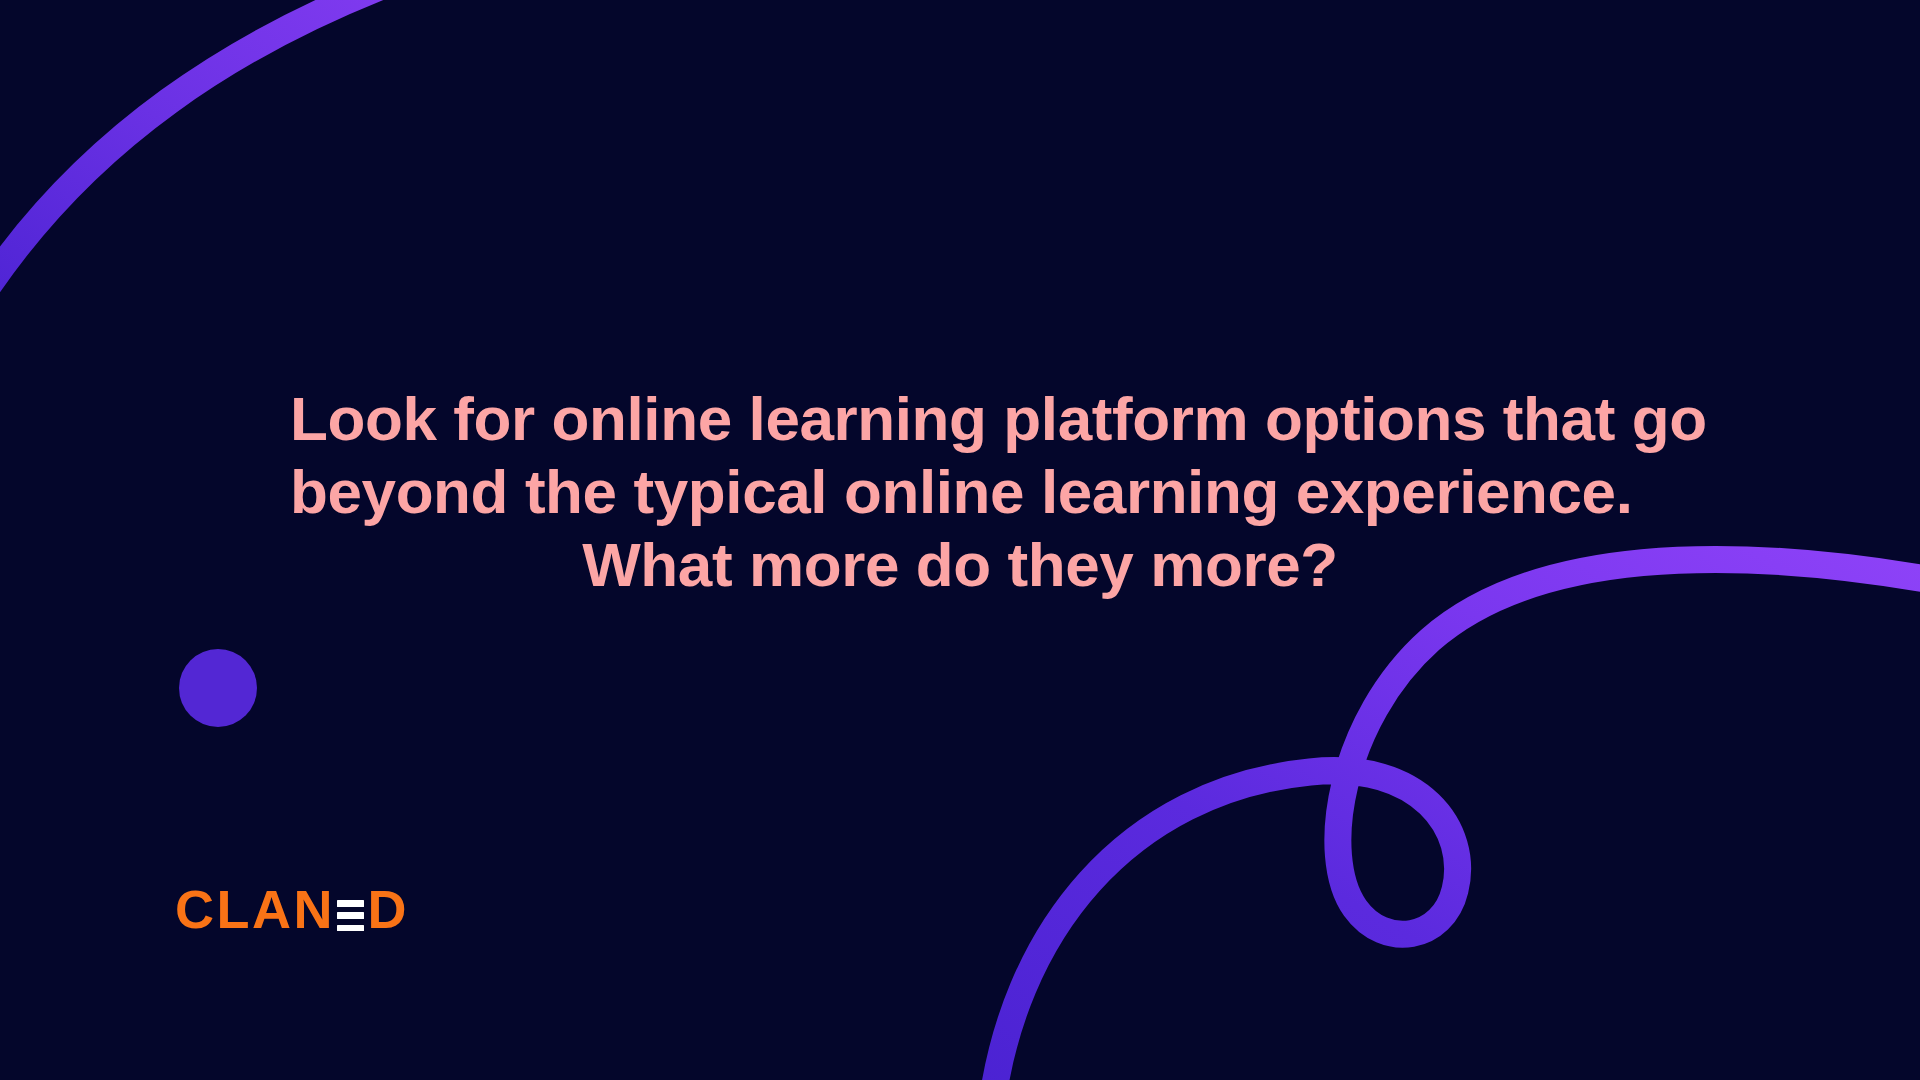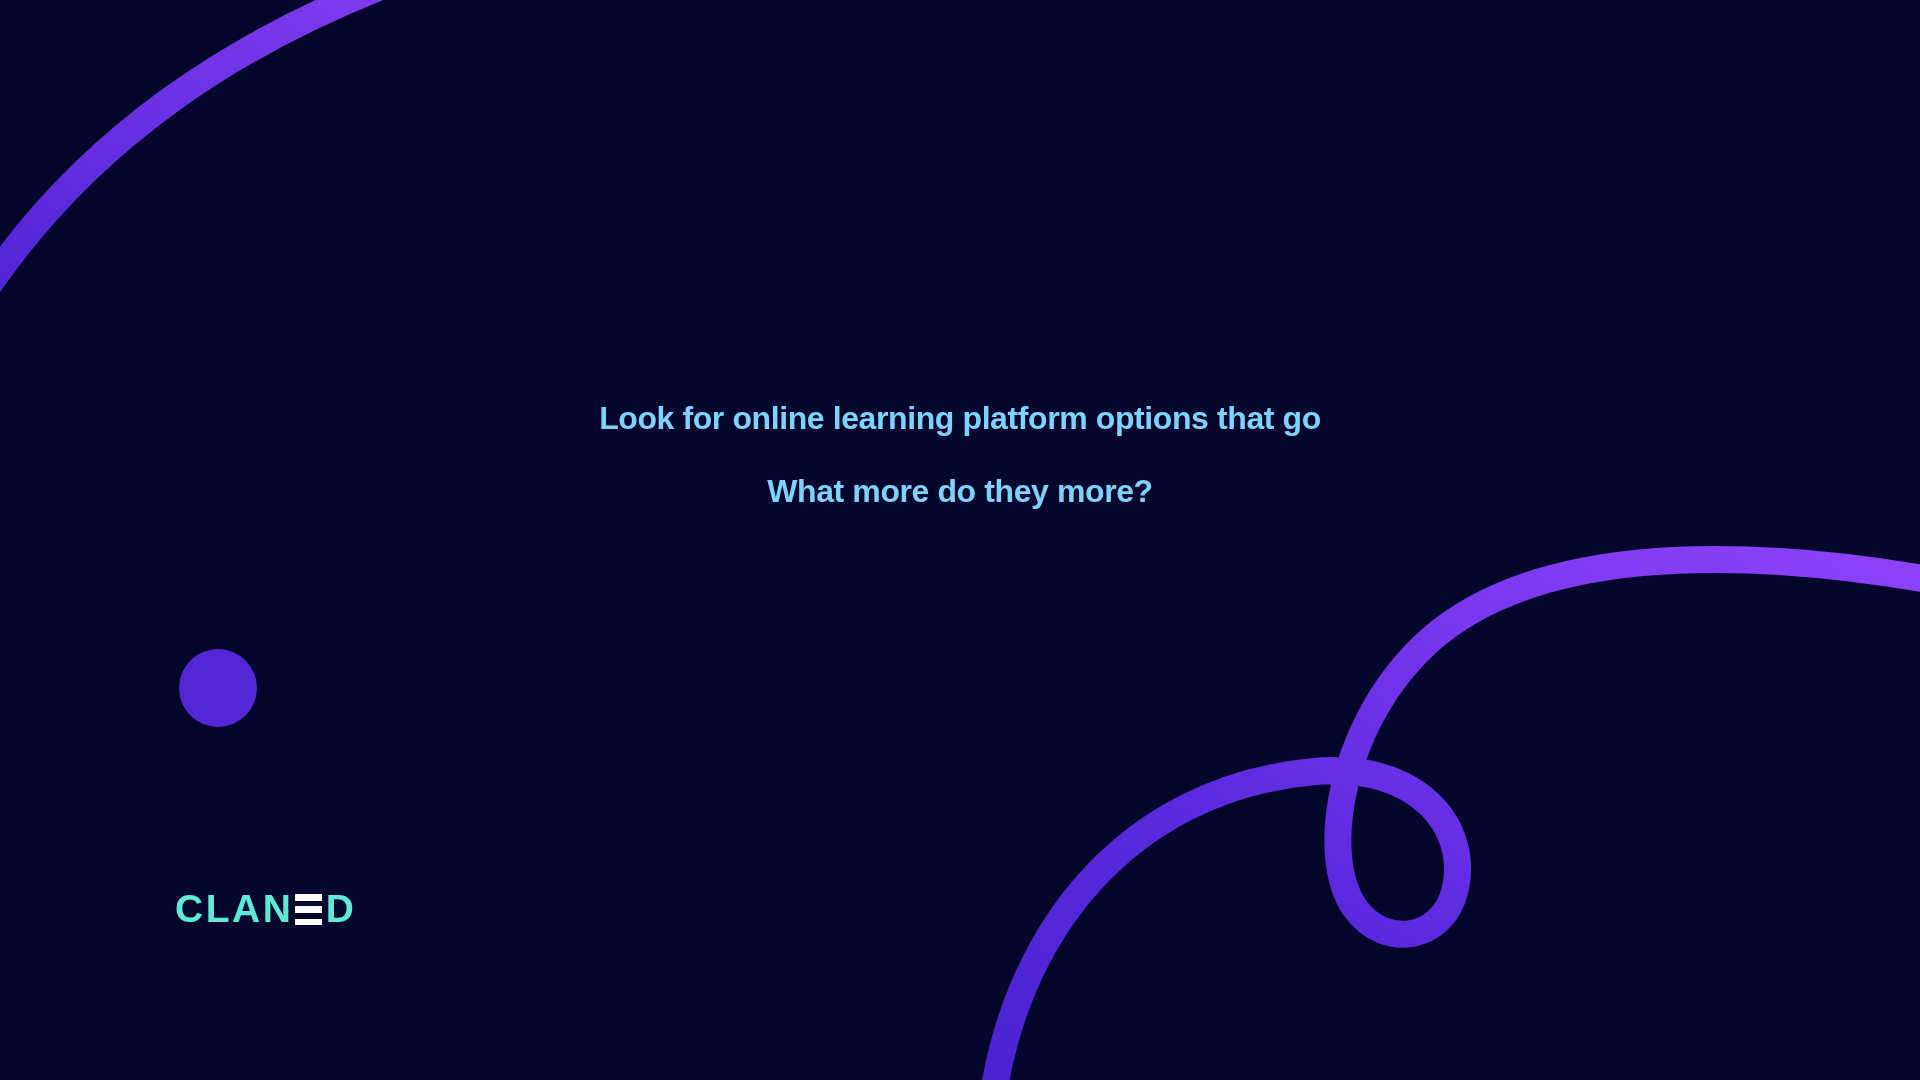--- a/index.html
+++ b/index.html
@@ -36,43 +36,43 @@
   #headline-block {
     position: absolute;
     left: 50%;
     top: 382px;
     transform: translateX(-50%);
     width: 1340px;
     text-align: center;
   }
   .headline-line {
     display: block;
-    color: #7dd3fc;
+    color: #fca5a5;
     font-family: "Liberation Sans", sans-serif;
     font-weight: 700;
-    font-size: 32px;
+    font-size: 62px;
     line-height: 73px;
     letter-spacing: -0.4px;
     white-space: nowrap;
   }
 
   
   #logo {
     position: absolute;
     left: 175px;
     top: 886px;
     display: flex;
     align-items: center;
     height: 46px;
   }
   #logo-wordmark {
-    color: #5eead4;
+    color: #f97316;
     font-family: "Liberation Sans", sans-serif;
     font-weight: 700;
-    font-size: 39px;
+    font-size: 54px;
     letter-spacing: 2.5px;
     line-height: 46px;
   }
   
   #logo-e {
     display: inline-block;
     position: relative;
     width: 27px;
     height: 31px;
     margin: 0 3.5px 0 2px;
@@ -117,20 +117,21 @@
              C 1420 760 1470 830 1455 890
              C 1443 940 1385 950 1355 908
              C 1318 856 1340 720 1430 640
              C 1530 552 1720 540 1960 585" fill="none" stroke="url(#gradSwoosh)" stroke-width="27" stroke-linecap="round"></path>
 
     <circle cx="218" cy="688" r="39" fill="#5327d4"></circle>
   </svg>
 
   <div id="headline-block">
     <span class="headline-line">Look for online learning platform options that go</span>
+    <span class="headline-line">beyond the typical online learning experience.</span>
     <span class="headline-line">What more do they more?</span>
   </div>
 
   <div id="logo">
     <span id="logo-wordmark"><span>CLAN</span><span id="logo-e"><i></i><i></i><i></i></span><span>D</span></span>
   </div>
 
 </div>
 
 </body></html>

